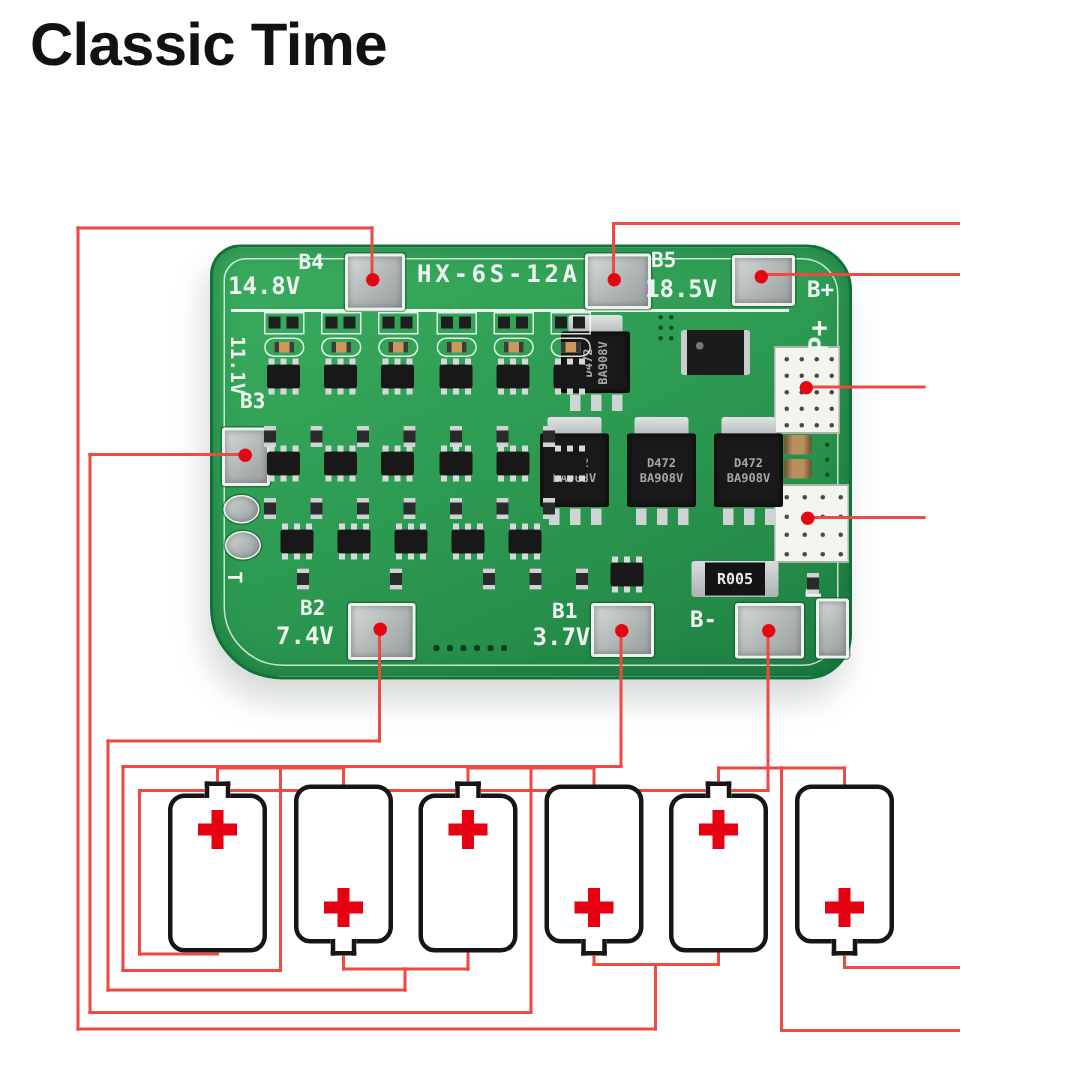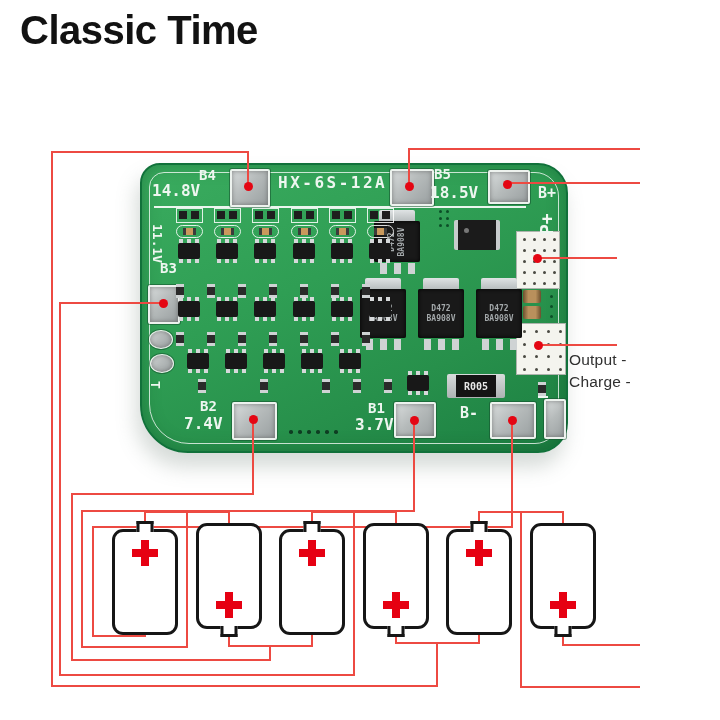--- a/index.html
+++ b/index.html
@@ -171,21 +171,21 @@
           <div style="left: 0px; top: 11px; width: 46px; height: 41px; background: rgb(25, 25, 25); border-radius: 2px; box-shadow: rgb(0, 0, 0) 0px 0px 4px inset; display: flex; align-items: center; justify-content: center; position: absolute;">
             <div class="fettext" style="transform: rotate(-90deg);">D472<br>BA908V</div>
           </div>
           <div style="left: 6px; top: 53px; width: 7px; height: 11px; background: rgb(207, 211, 212); position: absolute;"></div>
           <div style="left: 20px; top: 53px; width: 7px; height: 11px; background: rgb(207, 211, 212); position: absolute;"></div>
           <div style="left: 34px; top: 53px; width: 7px; height: 11px; background: rgb(207, 211, 212); position: absolute;"></div>
         </div>
         <div style="left: 312px; top: 55px; width: 46px; height: 30px; background: rgb(27, 27, 27); border-radius: 2px; border-left: 4px solid rgb(200, 204, 205); border-right: 4px solid rgb(200, 204, 205); box-sizing: border-box; position: absolute;">
           <div style="left: 6px; top: 8px; width: 5px; height: 5px; background: rgb(119, 119, 119); border-radius: 50%; position: absolute;"></div>
         </div>
-        <div style="left: 305px; top: 209px; width: 58px; height: 24px; background: linear-gradient(rgb(216, 220, 220), rgb(174, 179, 180)); border-radius: 2px; position: absolute;">
+        <div style="left: 319px; top: 209px; width: 58px; height: 24px; background: linear-gradient(rgb(216, 220, 220), rgb(174, 179, 180)); border-radius: 2px; position: absolute;">
           <div style="inset: 1px 9px; width: 40px; height: 22px; background: rgb(20, 20, 20); color: rgb(232, 232, 232); font: bold 10px &quot;DejaVu Sans Mono&quot;, monospace; display: flex; align-items: center; justify-content: center; position: absolute;">R005</div>
         </div>
         <div style="left: 381px; top: 125px; width: 18px; height: 13px; background: linear-gradient(90deg, rgb(107, 79, 46), rgb(185, 144, 92) 30%, rgb(185, 144, 92) 70%, rgb(107, 79, 46)); border-radius: 2px; position: absolute;"></div>
         <div style="left: 381px; top: 141px; width: 18px; height: 13px; background: linear-gradient(90deg, rgb(107, 79, 46), rgb(185, 144, 92) 30%, rgb(185, 144, 92) 70%, rgb(107, 79, 46)); border-radius: 2px; position: absolute;"></div>
         <div style="left: 34px; top: 43px; width: 27px; height: 15px; border: 1.5px solid rgba(255, 255, 255, 0.85); box-sizing: border-box; position: absolute;">
           <div style="left: 2px; top: 2px; width: 8px; height: 8px; background: rgb(30, 30, 30); position: absolute;"></div>
           <div style="left: 14px; top: 2px; width: 8px; height: 8px; background: rgb(30, 30, 30); position: absolute;"></div>
         </div>
         <div style="left: 72px; top: 43px; width: 27px; height: 15px; border: 1.5px solid rgba(255, 255, 255, 0.85); box-sizing: border-box; position: absolute;">
           <div style="left: 2px; top: 2px; width: 8px; height: 8px; background: rgb(30, 30, 30); position: absolute;"></div>
@@ -385,24 +385,20 @@
           <div style="left: 1px; top: 16px; width: 4px; height: 4px; background: rgb(214, 217, 218); position: absolute;"></div>
           <div style="left: 9px; top: -4px; width: 4px; height: 4px; background: rgb(214, 217, 218); position: absolute;"></div>
           <div style="left: 9px; top: 16px; width: 4px; height: 4px; background: rgb(214, 217, 218); position: absolute;"></div>
           <div style="left: 17px; top: -4px; width: 4px; height: 4px; background: rgb(214, 217, 218); position: absolute;"></div>
           <div style="left: 17px; top: 16px; width: 4px; height: 4px; background: rgb(214, 217, 218); position: absolute;"></div>
         </div>
         <div style="left: 396px; top: 217px; width: 8px; height: 14px; background: rgb(42, 42, 42); border-top: 3px solid rgb(207, 211, 212); border-bottom: 3px solid rgb(207, 211, 212); box-sizing: border-box; position: absolute;"></div>
       </div>
   </div>
 
-  <div class="ann ann-minus" style="left:569px;top:349px;">
-    <div>Output -</div>
-    <div>Charge -</div>
-  </div>
 
   <div id="wires">
       <div class="wire" style="position: absolute; background: rgb(237, 74, 66); left: 247px; top: 151px; width: 2px; height: 36px;"></div>
       <div class="wire" style="position: absolute; background: rgb(237, 74, 66); left: 51px; top: 151px; width: 198px; height: 2px;"></div>
       <div class="wire" style="position: absolute; background: rgb(237, 74, 66); left: 51px; top: 151px; width: 2px; height: 536px;"></div>
       <div class="wire" style="position: absolute; background: rgb(237, 74, 66); left: 51px; top: 685px; width: 387px; height: 2px;"></div>
       <div class="wire" style="position: absolute; background: rgb(237, 74, 66); left: 436px; top: 642px; width: 2px; height: 45px;"></div>
       <div class="wire" style="position: absolute; background: rgb(237, 74, 66); left: 59px; top: 302px; width: 105px; height: 2px;"></div>
       <div class="wire" style="position: absolute; background: rgb(237, 74, 66); left: 59px; top: 302px; width: 2px; height: 374px;"></div>
       <div class="wire" style="position: absolute; background: rgb(237, 74, 66); left: 59px; top: 674px; width: 296px; height: 2px;"></div>

